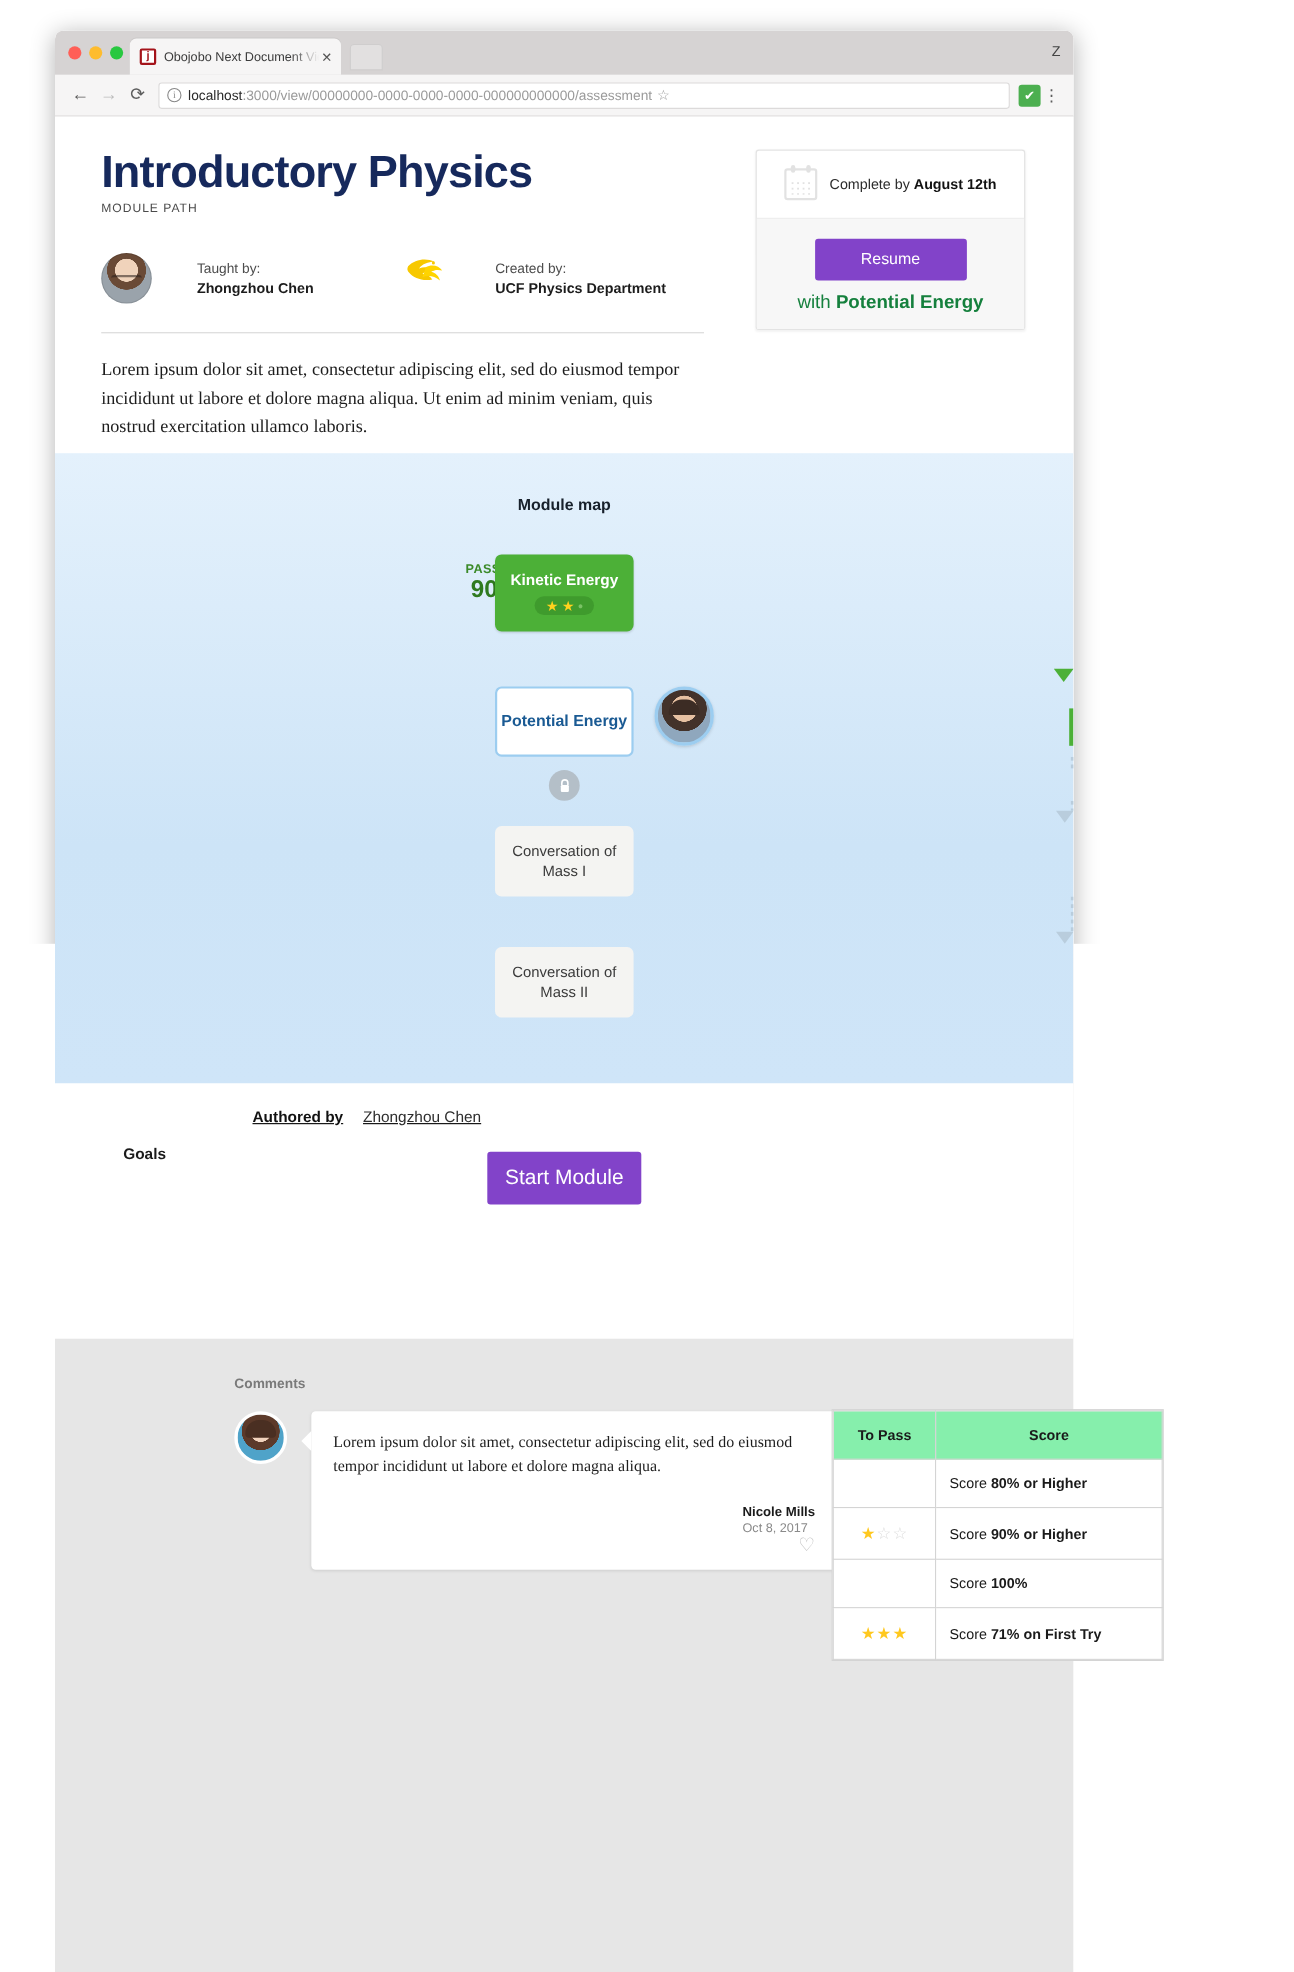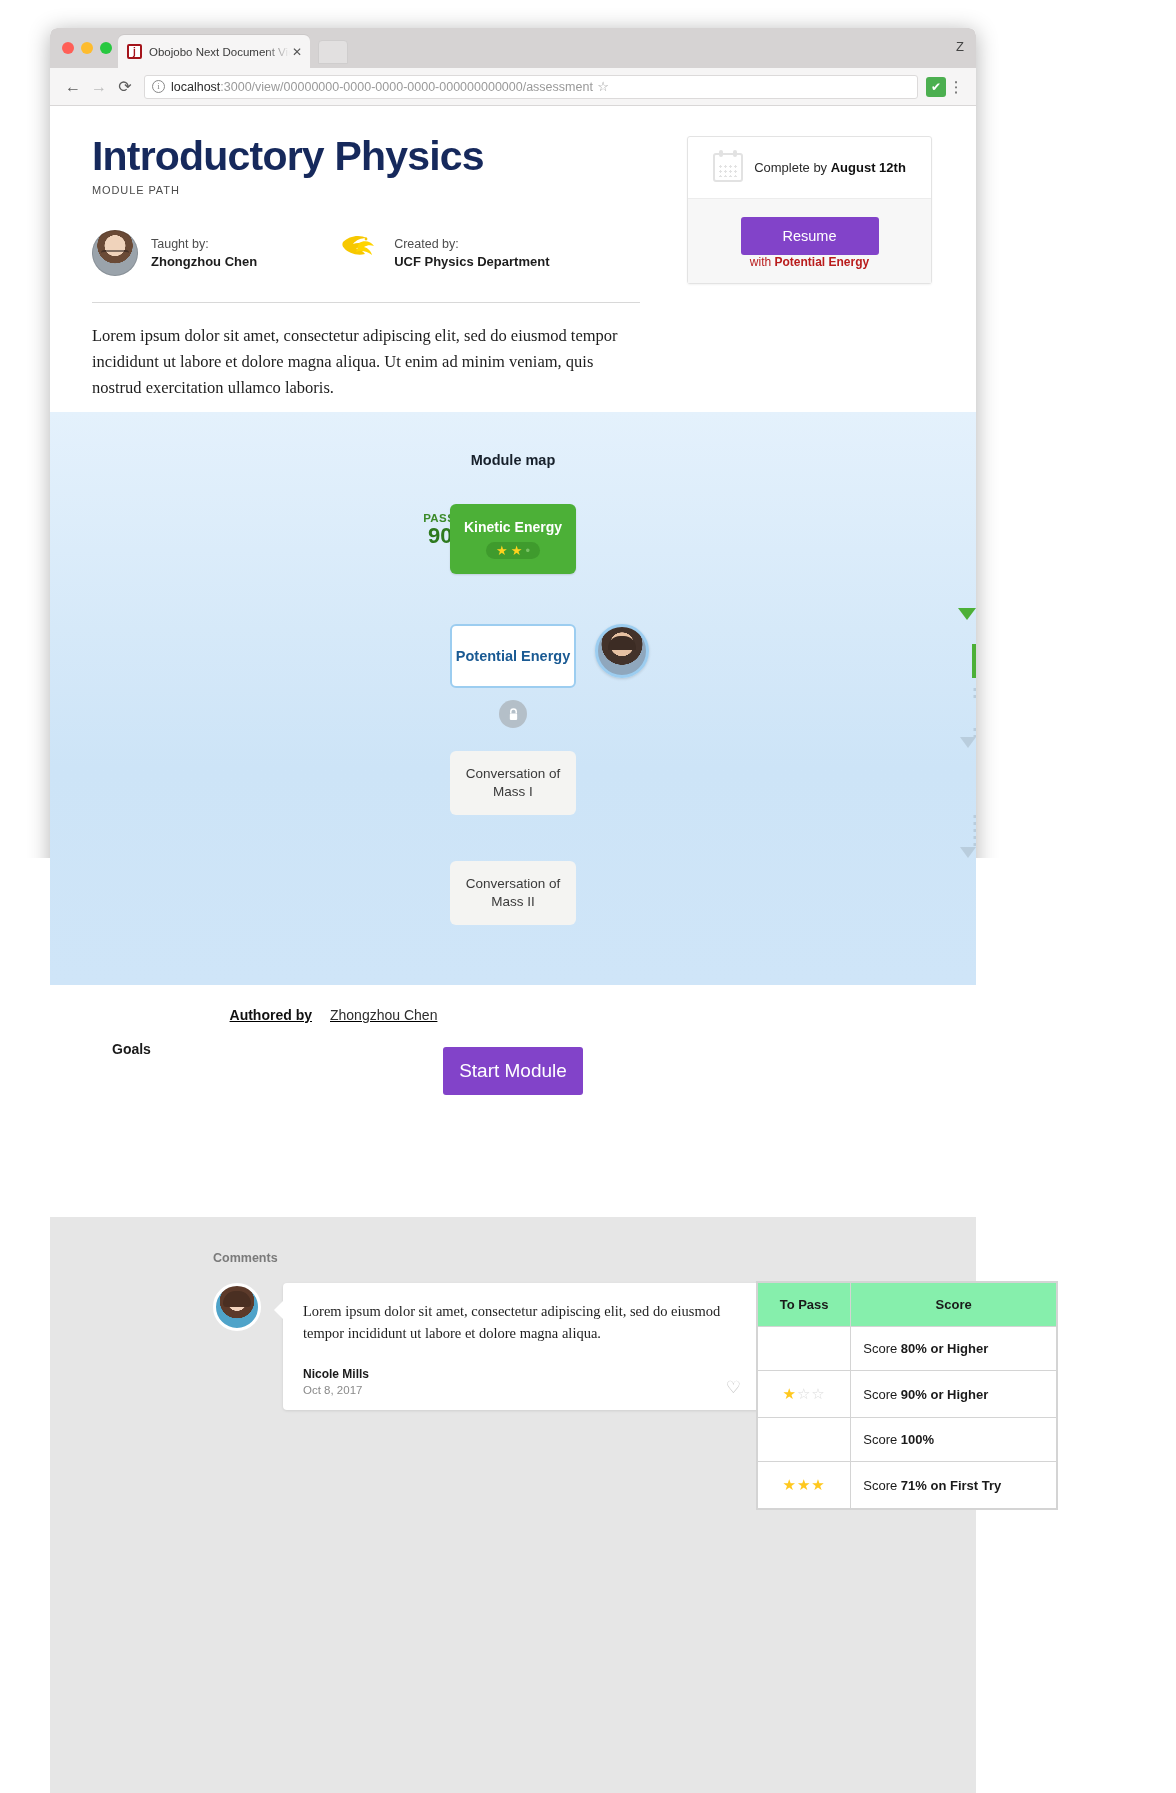--- a/index.html
+++ b/index.html
@@ -111,21 +111,21 @@
   .hero { position: relative; padding: 30px 40px 0 42px; height: 306px; }
   .module-title {
     font-size: 41px; font-weight: bold; color: #16295c;
     letter-spacing: -0.8px; line-height: 1.0;
   }
   .module-kicker {
     margin-top: 7px; font-size: 11px; color: #4b4b4b; letter-spacing: 0.9px;
   }
 
   .credits { display: flex; align-items: center; margin-top: 34px; }
-  .credit { display: flex; align-items: center; }
+  .credit { display: flex; align-items: center; gap: 28px; }
   .credit + .credit { margin-left: 78px; }
   .avatar-photo {
     width: 46px; height: 46px; border-radius: 50%;
     background: radial-gradient(circle at 50% 34%, #f0d3bb 0 27%, #6a4a36 28% 46%, #9aa3ab 47% 100%);
     box-shadow: inset 0 0 0 1px rgba(0,0,0,0.12);
     position: relative; overflow: hidden; flex: 0 0 46px;
   }
   .avatar-photo::after {
     content: ""; position: absolute; left: 9px; top: 20px; width: 28px; height: 8px;
     border-top: 2px solid rgba(40,30,25,0.55); border-radius: 3px;
@@ -183,21 +183,21 @@
   .pc-due-text { margin-left: 11px; font-size: 13px; color: #2b2b2b; }
   .pc-due-text b { font-weight: bold; color: #111; }
 
   .pc-foot { padding: 18px 14px 14px; text-align: center; background: #f7f7f7; }
   .btn-purple {
     display: inline-block; background: #8243c9; color: #fff;
     border: 0; border-radius: 3px; cursor: pointer;
     font-family: "Liberation Sans", sans-serif;
   }
   .btn-resume { width: 138px; padding: 11px 0; font-size: 14.5px; }
-  .pc-foot-note { font-size: 12px; color: #b91c1c; }
+  .pc-foot-note { margin-top: 10px; font-size: 17px; color: #15803d; }
   .pc-foot-note b { font-weight: bold; }
 
   
   .map-band {
     position: relative; height: 573px;
     background: linear-gradient(180deg, #e4f1fc 0%, #cde4f7 62%, #cfe5f8 100%);
   }
   .map-title {
     position: absolute; left: 0; right: 0; top: 40px;
     text-align: center; font-size: 14.5px; font-weight: bold; color: #17202b;
@@ -315,21 +315,21 @@
   }
   .c-bubble::before {
     content: ""; position: absolute; left: -9px; top: 18px;
     border-top: 9px solid transparent; border-bottom: 9px solid transparent;
     border-right: 9px solid #fff;
   }
   .c-text {
     font-family: "Liberation Serif", serif;
     font-size: 14.5px; line-height: 1.5; color: #1e1e1e;
   }
-  .c-meta { margin-top: 22px; display: flex; align-items: flex-end; justify-content: space-between; }
+  .c-meta { margin-top: 22px; display: flex; align-items: flex-end; justify-content: space-between; flex-direction: column; }
   .c-author { font-size: 12px; font-weight: bold; color: #1a1a1a; }
   .c-date { font-size: 11.5px; color: #8a8a8a; margin-top: 3px; }
   .c-heart { font-size: 17px; color: #c3c3c3; cursor: pointer; line-height: 1; }
 
   
   .score-table {
     position: absolute; left: 757px; top: 1282px;
     width: 300px; background: #fff;
     border-collapse: collapse; font-size: 13px;
     box-shadow: 0 0 0 1px #d4d4d4;

